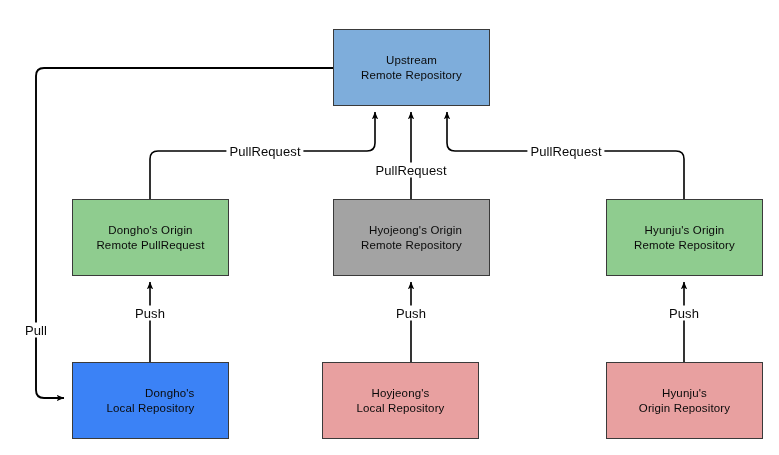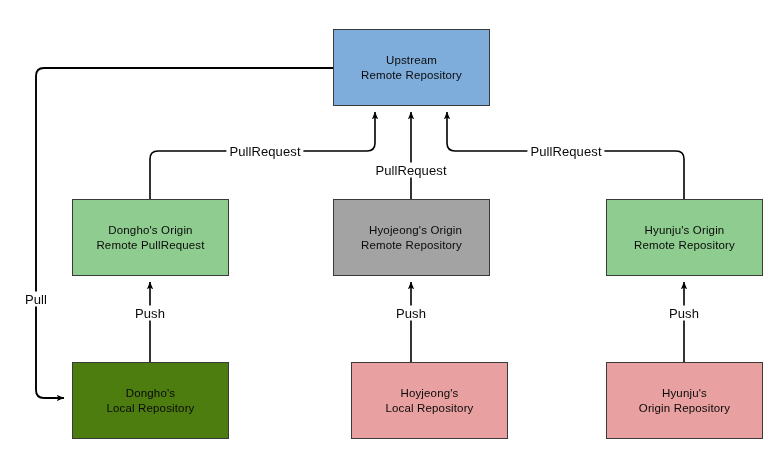--- a/index.html
+++ b/index.html
@@ -94,36 +94,36 @@
   <div class="node" style="left:333px; top:199px; width:157px; height:77px; background:#a3a3a3;text-align:right;">
     <span class="lbl">Hyojeong's Origin
 Remote Repository</span>
   </div>
 
   <div class="node" style="left:606px; top:199px; width:157px; height:77px; background:#8fcc8f;justify-content:center;">
     <span class="lbl">Hyunju's Origin
 Remote Repository</span>
   </div>
 
-  <div class="node" style="left:72px; top:362px; width:157px; height:77px; background:#4d7c0f;">
+  <div class="node" style="left:72px; top:362px; width:157px; height:77px; background:#3b82f6;text-align:right;">
     <span class="lbl">Dongho's
 Local Repository</span>
   </div>
 
-  <div class="node" style="left:351px; top:362px; width:157px; height:77px; background:#e8a0a0;text-align:center;">
+  <div class="node" style="left:322px; top:362px; width:157px; height:77px; background:#e8a0a0;text-align:center;">
     <span class="lbl">Hoyjeong's
 Local Repository</span>
   </div>
 
   <div class="node" style="left:606px; top:362px; width:157px; height:77px; background:#e8a0a0;">
     <span class="lbl">Hyunju's
 Origin Repository</span>
   </div>
 
-  <div class="edge-label" style="left:36px; top:299px;">Pull</div>
+  <div class="edge-label" style="left:36px; top:330px;">Pull</div>
 
   <div class="edge-label" style="left:150px; top:313px;">Push</div>
 
   <div class="edge-label" style="left:411px; top:313px;">Push</div>
 
   <div class="edge-label" style="left:684px; top:313px;">Push</div>
 
   <div class="edge-label" style="left:265px; top:151px;">PullRequest</div>
 
   <div class="edge-label" style="left:411px; top:170px;">PullRequest</div>

